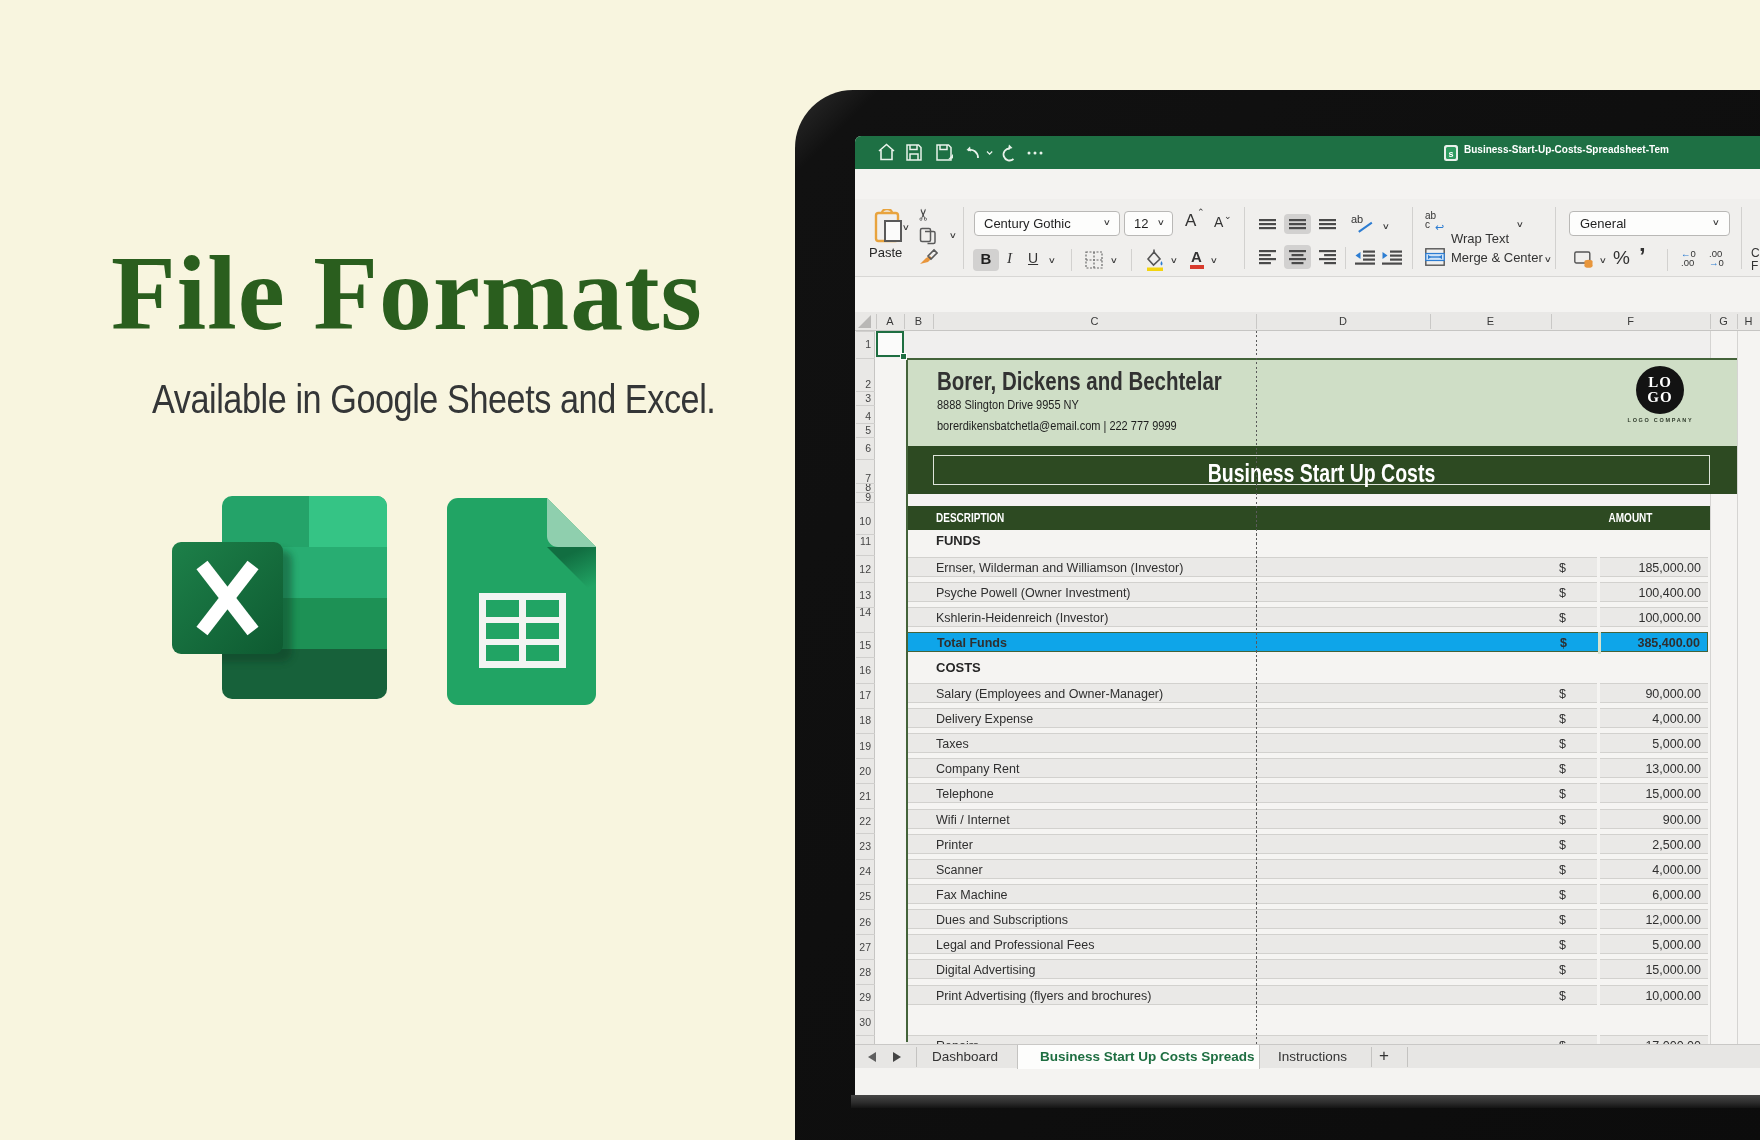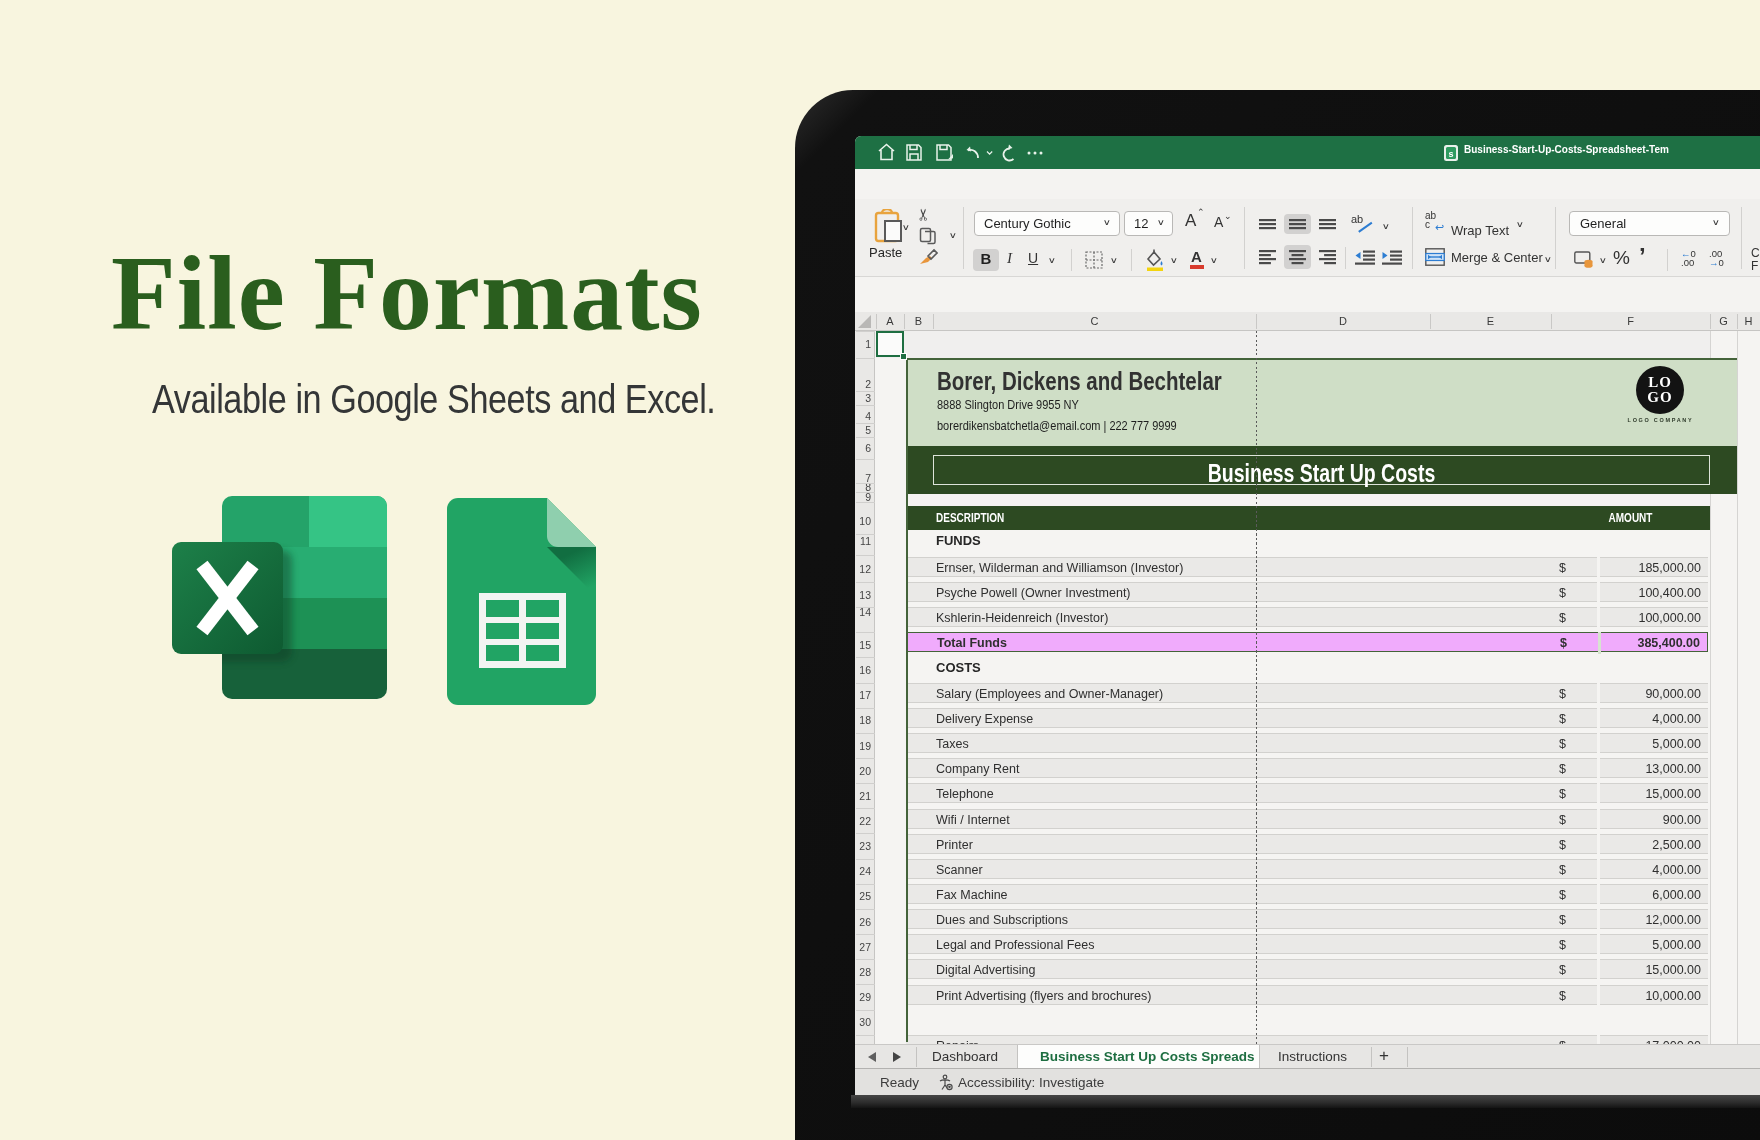--- a/index.html
+++ b/index.html
@@ -211,21 +211,21 @@
 </svg>
 <svg class="abs" style="left:527px;top:50px" width="20" height="16" viewBox="0 0 20 16">
 <rect x="8" y="1.5" width="12" height="2.2" fill="#4a4a4a"></rect>
         <rect x="8" y="5.5" width="12" height="2.2" fill="#4a4a4a"></rect>
 <rect x="8" y="9.5" width="12" height="2.2" fill="#4a4a4a"></rect>
         <rect x="0" y="13.5" width="20" height="2.2" fill="#4a4a4a"></rect>
 <path d="M0.5,3 L5.5,6.5 L0.5,10 Z" fill="#2d7dd2"></path>
 </svg>
 <div class="abs" style="left:570px;top:12px;font-size:10px;color:#333;line-height:9px">ab<br>c</div>
 <div class="abs" style="left:580px;top:22px;font-size:11px;color:#2d7dd2">↩</div>
-<div class="ric" style="left:596px;top:24px">Wrap Text</div>
+<div class="ric" style="left:596px;top:32px">Wrap Text</div>
 <div class="chev" style="left:662px;top:21px">∨</div>
 <svg class="abs" style="left:570px;top:49px" width="20" height="18" viewBox="0 0 20 18">
 <rect x="0.8" y="0.8" width="18.4" height="16.4" fill="none" stroke="#555" stroke-width="1.4"></rect>
 <rect x="0.8" y="5.5" width="18.4" height="7" fill="#cfe3f7" stroke="#2d7dd2" stroke-width="1.2"></rect>
 <path d="M6,9 L3,6.8 V11.2 Z M14,9 L17,6.8 V11.2 Z" fill="#2d7dd2"></path>
 <path d="M5,9 H15" stroke="#2d7dd2" stroke-width="1.4"></path>
 </svg>
 <div class="ric" style="left:596px;top:51px">Merge &amp; Center</div>
 <div class="chev" style="left:690px;top:56px">∨</div>
 <div class="inbox" style="left:714px;top:12px;width:161px;height:25px;padding:4px 0 0 10px;">General</div>
@@ -291,21 +291,21 @@
         <div class="amtdiv"></div>
         <div class="s">$</div>
         <div class="v">100,400.00</div>
       </div>
 <div class="grow" style="top:276px">
         <div class="d">Kshlerin-Heidenreich (Investor)</div>
         <div class="amtdiv"></div>
         <div class="s">$</div>
         <div class="v">100,000.00</div>
       </div>
-<div class="grow" style="top:301px;background:#f0abfc;border:1.5px solid #44633a">
+<div class="grow" style="top:301px;background:#0ea5e9;border:1.5px solid #44633a">
         <div class="d" style="font-weight:bold">Total Funds</div>
         <div class="amtdiv" style="background:#d6e3cf"></div>
         <div class="s" style="font-weight:bold">$</div>
         <div class="v" style="font-weight:bold">385,400.00</div>
       </div>
 <div class="slab" style="top:329px">COSTS</div>
 <div class="grow" style="top:352px">
         <div class="d">Salary (Employees and Owner-Manager)</div>
         <div class="amtdiv"></div>
         <div class="s">$</div>
@@ -468,22 +468,12 @@
 <div class="abs" style="left:38px;top:7px;width:0;height:0;border-top:5px solid transparent;border-bottom:5px solid transparent;border-left:8px solid #444"></div>
 <div class="tsep" style="left:61px"></div>
 <div class="tabt" style="left:77px">Dashboard</div>
 <div class="abs" style="left:162px;top:0px;width:243px;height:24px;background:#fdfdfc;border-left:1px solid #c4c3c1;border-right:1px solid #c4c3c1"></div>
 <div class="tabt" style="left:185px;font-weight:bold;color:#1e6e41">Business Start Up Costs Spreads</div>
 <div class="tabt" style="left:423px">Instructions</div>
 <div class="tsep" style="left:516px"></div>
 <div class="abs" style="left:524px;top:1px;font-size:17px;color:#333">+</div>
 <div class="tsep" style="left:552px"></div>
 </div>
-<div id="statusbar" class="abs">
-<div class="abs" style="left:25px;top:6px;font-size:13.5px;color:#3c3c3c">Ready</div>
-<svg class="abs" style="left:82px;top:5px" width="17" height="17" viewBox="0 0 17 17" fill="none" stroke="#4a4a4a" stroke-width="1.2">
-<circle cx="8" cy="3" r="1.8"></circle>
-<path d="M3,7 C5,5.5 11,5.5 13,7 M8,6.5 V11 M8,11 L5,15.5 M8,11 L10,14"></path>
-<circle cx="12.5" cy="13" r="2.6"></circle>
-<path d="M11.5,12 l2,2 M13.5,12 l-2,2"></path>
-</svg>
-<div class="abs" style="left:103px;top:6px;font-size:13.5px;color:#3c3c3c">Accessibility: Investigate</div>
-</div>
 </div>
 </body></html>

